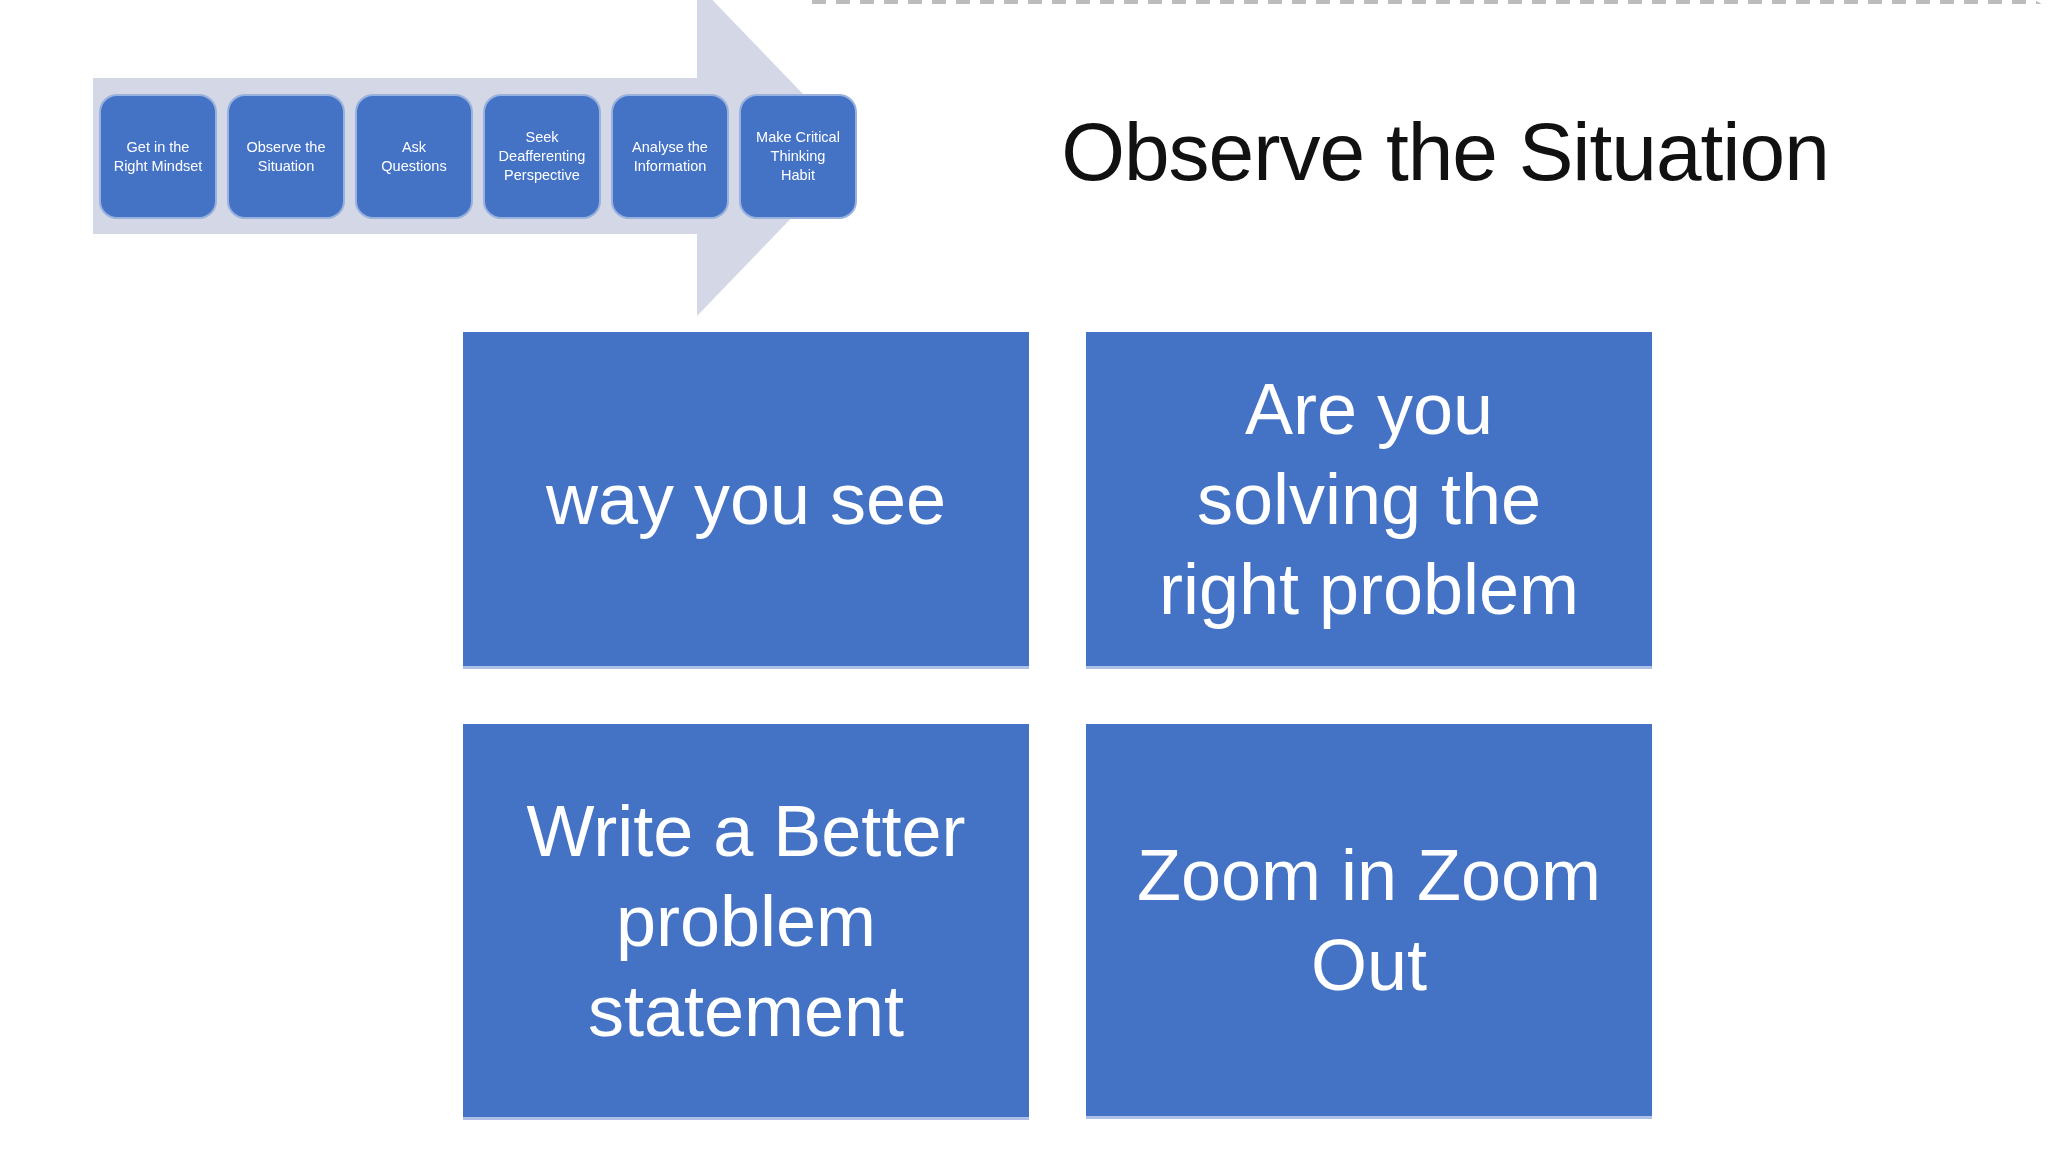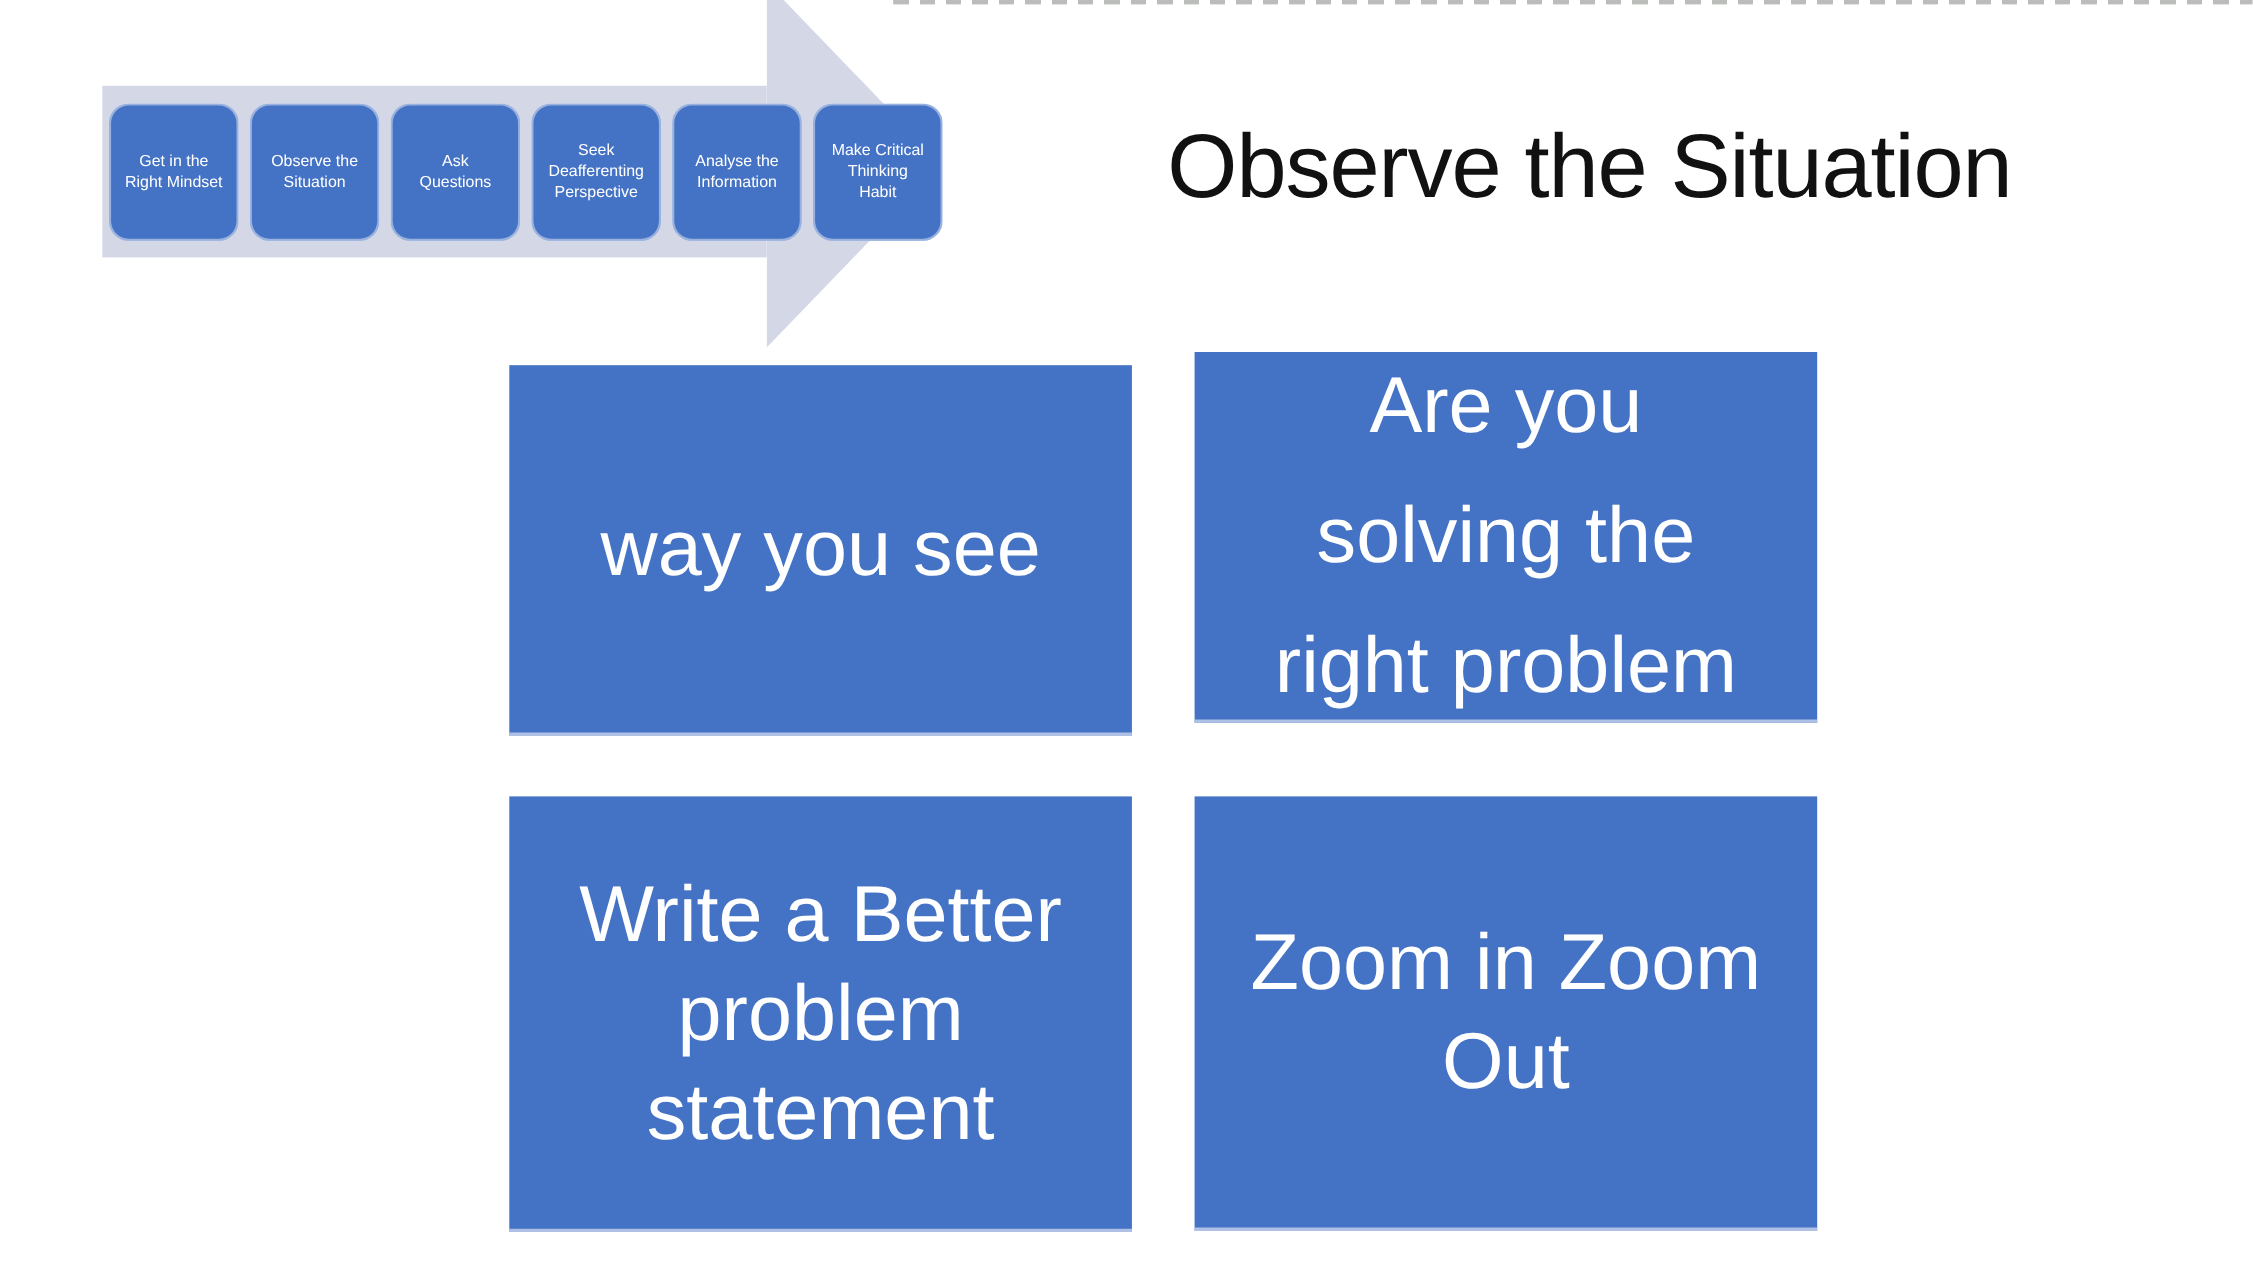--- a/index.html
+++ b/index.html
@@ -1,17 +1,17 @@
 <!DOCTYPE html>
 <html style="--blue: #4472C4; --arrow: #D4D8E6; --onblue: #FFFFFF; --titletext: #111111;"><head>
 <meta charset="utf-8">
 <style>
   html,body{margin:0;padding:0;background:#ffffff;}
   body{font-family:"Liberation Sans",sans-serif;}
-  .slide{position:relative;width:2048px;height:1152px;background:#fff;overflow:hidden;}
+  .slide{position:relative;width:2048px;height:1152px;background:#fff;overflow:hidden;border-radius:18px;}
 
   
   .top-artifact{position:absolute;left:812px;right:0;top:0;height:4px;opacity:.35;
     background:repeating-linear-gradient(90deg,#3a423a 0 14px,transparent 14px 24px);}
 
   
   .band{position:absolute;left:93px;top:78px;width:604px;height:156px;background:var(--arrow);}
   .arrow-head{position:absolute;left:697px;top:-16px;width:160px;height:332px;display:block;}
   .arrow-head polygon{fill:var(--arrow);}
   .step{position:absolute;top:94px;width:118px;height:125px;box-sizing:border-box;
@@ -26,21 +26,21 @@
     font-size:82px;font-weight:300;line-height:1;text-align:center;
     color:var(--titletext);letter-spacing:-1px;white-space:nowrap;}
 
   
   .card{position:absolute;width:566px;background:var(--blue);
     border-bottom:3px solid rgba(186,201,233,.9);box-sizing:border-box;
     display:flex;flex-direction:column;justify-content:center;text-align:center;
     color:var(--onblue);font-size:72px;line-height:1.25;}
   .card span{display:block;}
   .card-a{left:463px;top:332px;height:337px;}
-  .card-b{left:1086px;top:320px;height:337px;gap:28px;}
+  .card-b{left:1086px;top:332px;height:337px;}
   .card-c{left:463px;top:724px;height:396px;}
   .card-d{left:1086px;top:724px;height:395px;}
 </style>
 </head>
 <body>
 
 <div class="slide">
 
   <div class="top-artifact"></div>
 

